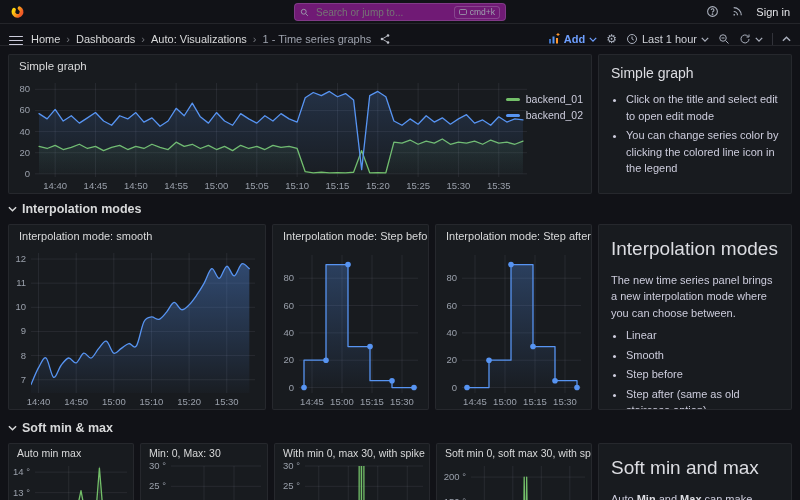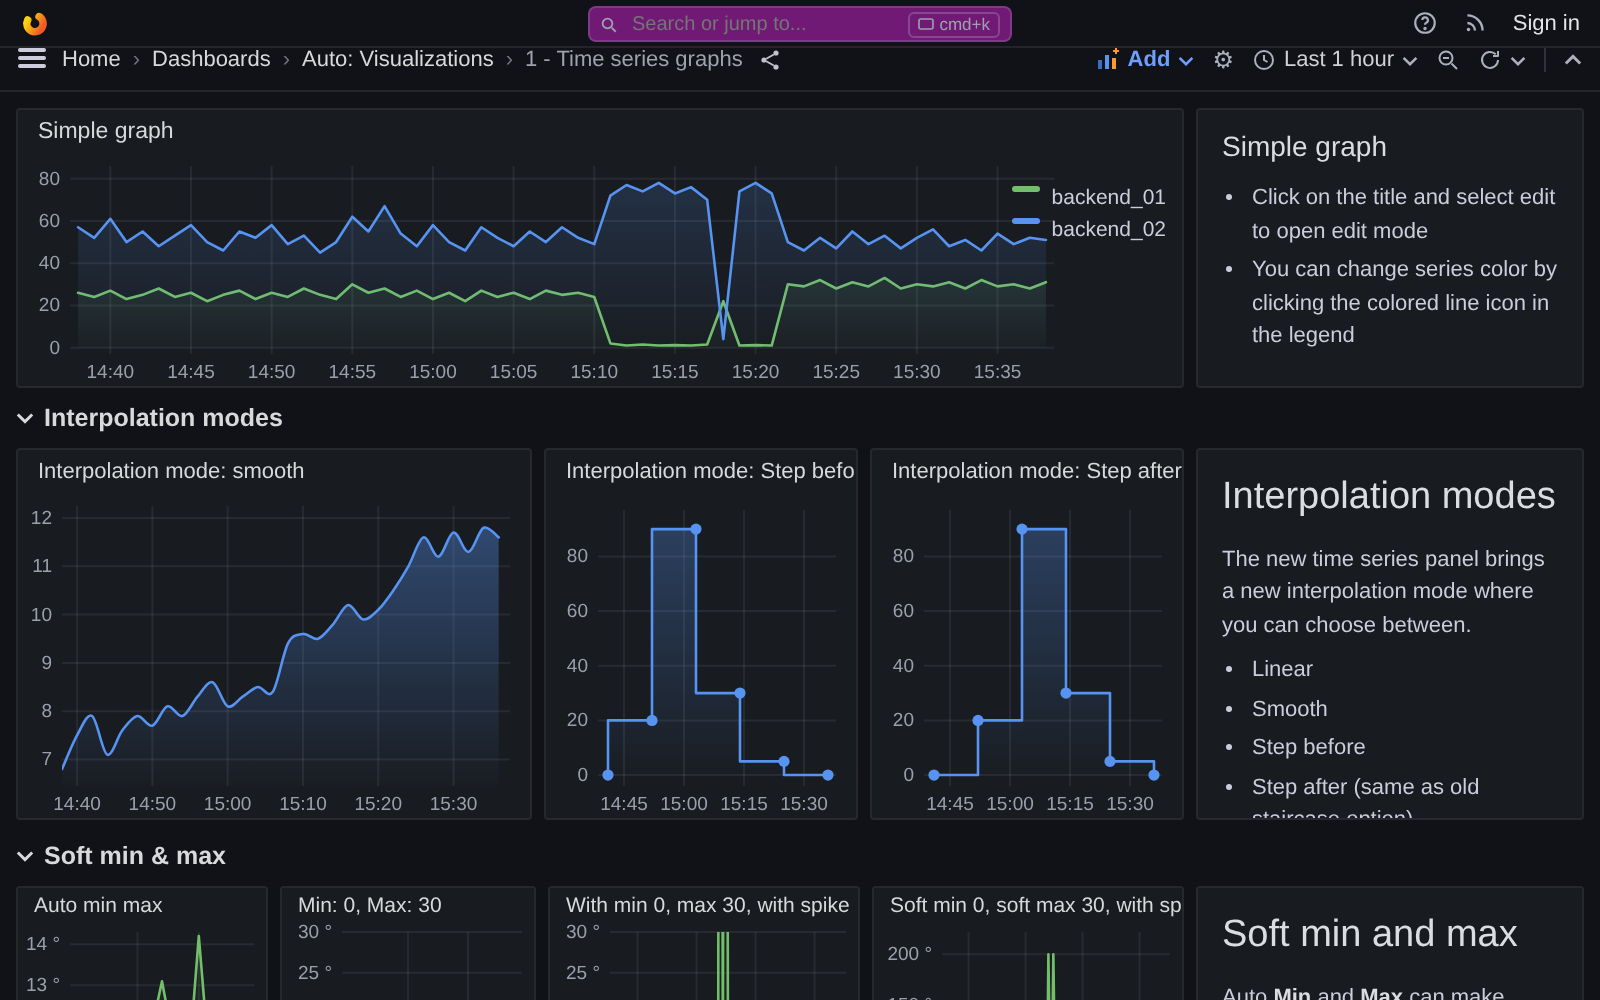--- a/index.html
+++ b/index.html
@@ -10,21 +10,21 @@
   .logo{display:flex;align-items:center}
   .search{position:absolute;left:50%;top:3px;transform:translateX(-50%);width:200px;height:16px;
           background:#701a75;border:1px solid rgba(204,204,220,.18);border-radius:4px;
           display:flex;align-items:center;padding:0 5px;gap:5px}
   .search input{flex:1;background:transparent;border:none;outline:none;color:#8e94a0;
           font-size:10px;font-family:inherit;min-width:0}
   .kbd{display:flex;align-items:center;gap:3px;border:1px solid rgba(204,204,220,.25);
        border-radius:3px;padding:0 4px;height:11px;font-size:8.5px;color:#9da2ad;white-space:nowrap}
   .b1right{margin-left:auto;display:flex;align-items:center;gap:12px}
   .signin{font-size:11px;font-weight:400;color:#e3e4e8}
-  .bar2{height:21px;display:flex;align-items:flex-start;padding:0 9px;gap:8px;
+  .bar2{height:21px;display:flex;align-items:flex-end;padding:0 9px;gap:8px;
         border-bottom:1px solid rgba(204,204,220,.10);background:#111217}
   .burger{display:flex;flex-direction:column;gap:2.5px;width:14px;cursor:pointer}
   .burger span{height:1.5px;background:#ccccdc;border-radius:1px}
   .crumbs{display:flex;align-items:center;gap:6px;font-size:11px;color:#d8d9da;white-space:nowrap}
   .crumb-sep{color:#73767d;font-size:11px}
   .crumb-last{color:#9da2ad}
   .b2right{margin-left:auto;display:flex;align-items:center;gap:9px;font-size:11px;color:#cfd1d7}
   .tbitem{display:flex;align-items:center;gap:4px;cursor:pointer}
   .addlbl{color:#6e9fff;font-weight:600}
   .vdiv{width:1px;height:12px;background:rgba(204,204,220,.18)}
@@ -42,21 +42,21 @@
           white-space:nowrap;overflow:hidden;cursor:pointer;flex:none}
   .r2 .ptitle{font-size:11px}
   .r3 .ptitle{height:17px;line-height:19px;font-size:10.5px;padding:0 8px}
   .pbody{flex:1;position:relative}
   .pbody svg.chart{position:absolute;inset:0;width:100%;height:100%}
   .grid{stroke:rgba(204,204,220,.09);stroke-width:1}
   text.tick{fill:#9aa0ab;font-size:9.5px;font-family:inherit}
   .tx{text-anchor:middle}.ty{text-anchor:end}
   .legend{position:absolute;top:16px;right:8px;display:flex;flex-direction:column;gap:4px;
           font-size:10.5px;color:#ccccdc}
-  .legend-item{display:flex;cursor:pointer;white-space:nowrap}
+  .legend-item{display:flex;align-items:center;cursor:pointer;white-space:nowrap}
   .dash{width:14px;height:3px;border-radius:2px;display:inline-block;margin-right:6px}
   .w584{width:584px}.w194{width:194px}.w258{width:258px}.w157{width:157px}
   .w126{width:126px}.w128{width:128px}.w156{width:156px}
   .dbody{padding:2px 12px 8px;font-size:11px;line-height:1.5;color:#ccccdc;overflow:hidden}
   .dbody h1{font-size:19px;font-weight:500;color:#dcdde2;margin:8px 0 8px}
   .dbody h2{font-size:14px;font-weight:400;color:#dcdde2;margin:6px 0 7px}
   .dbody ul{margin:6px 0 0;padding-left:15px}
   .dbody li{margin-bottom:3px}
   .dbody p{margin:0 0 6px}
   .dbody b{color:#dcdde2}

